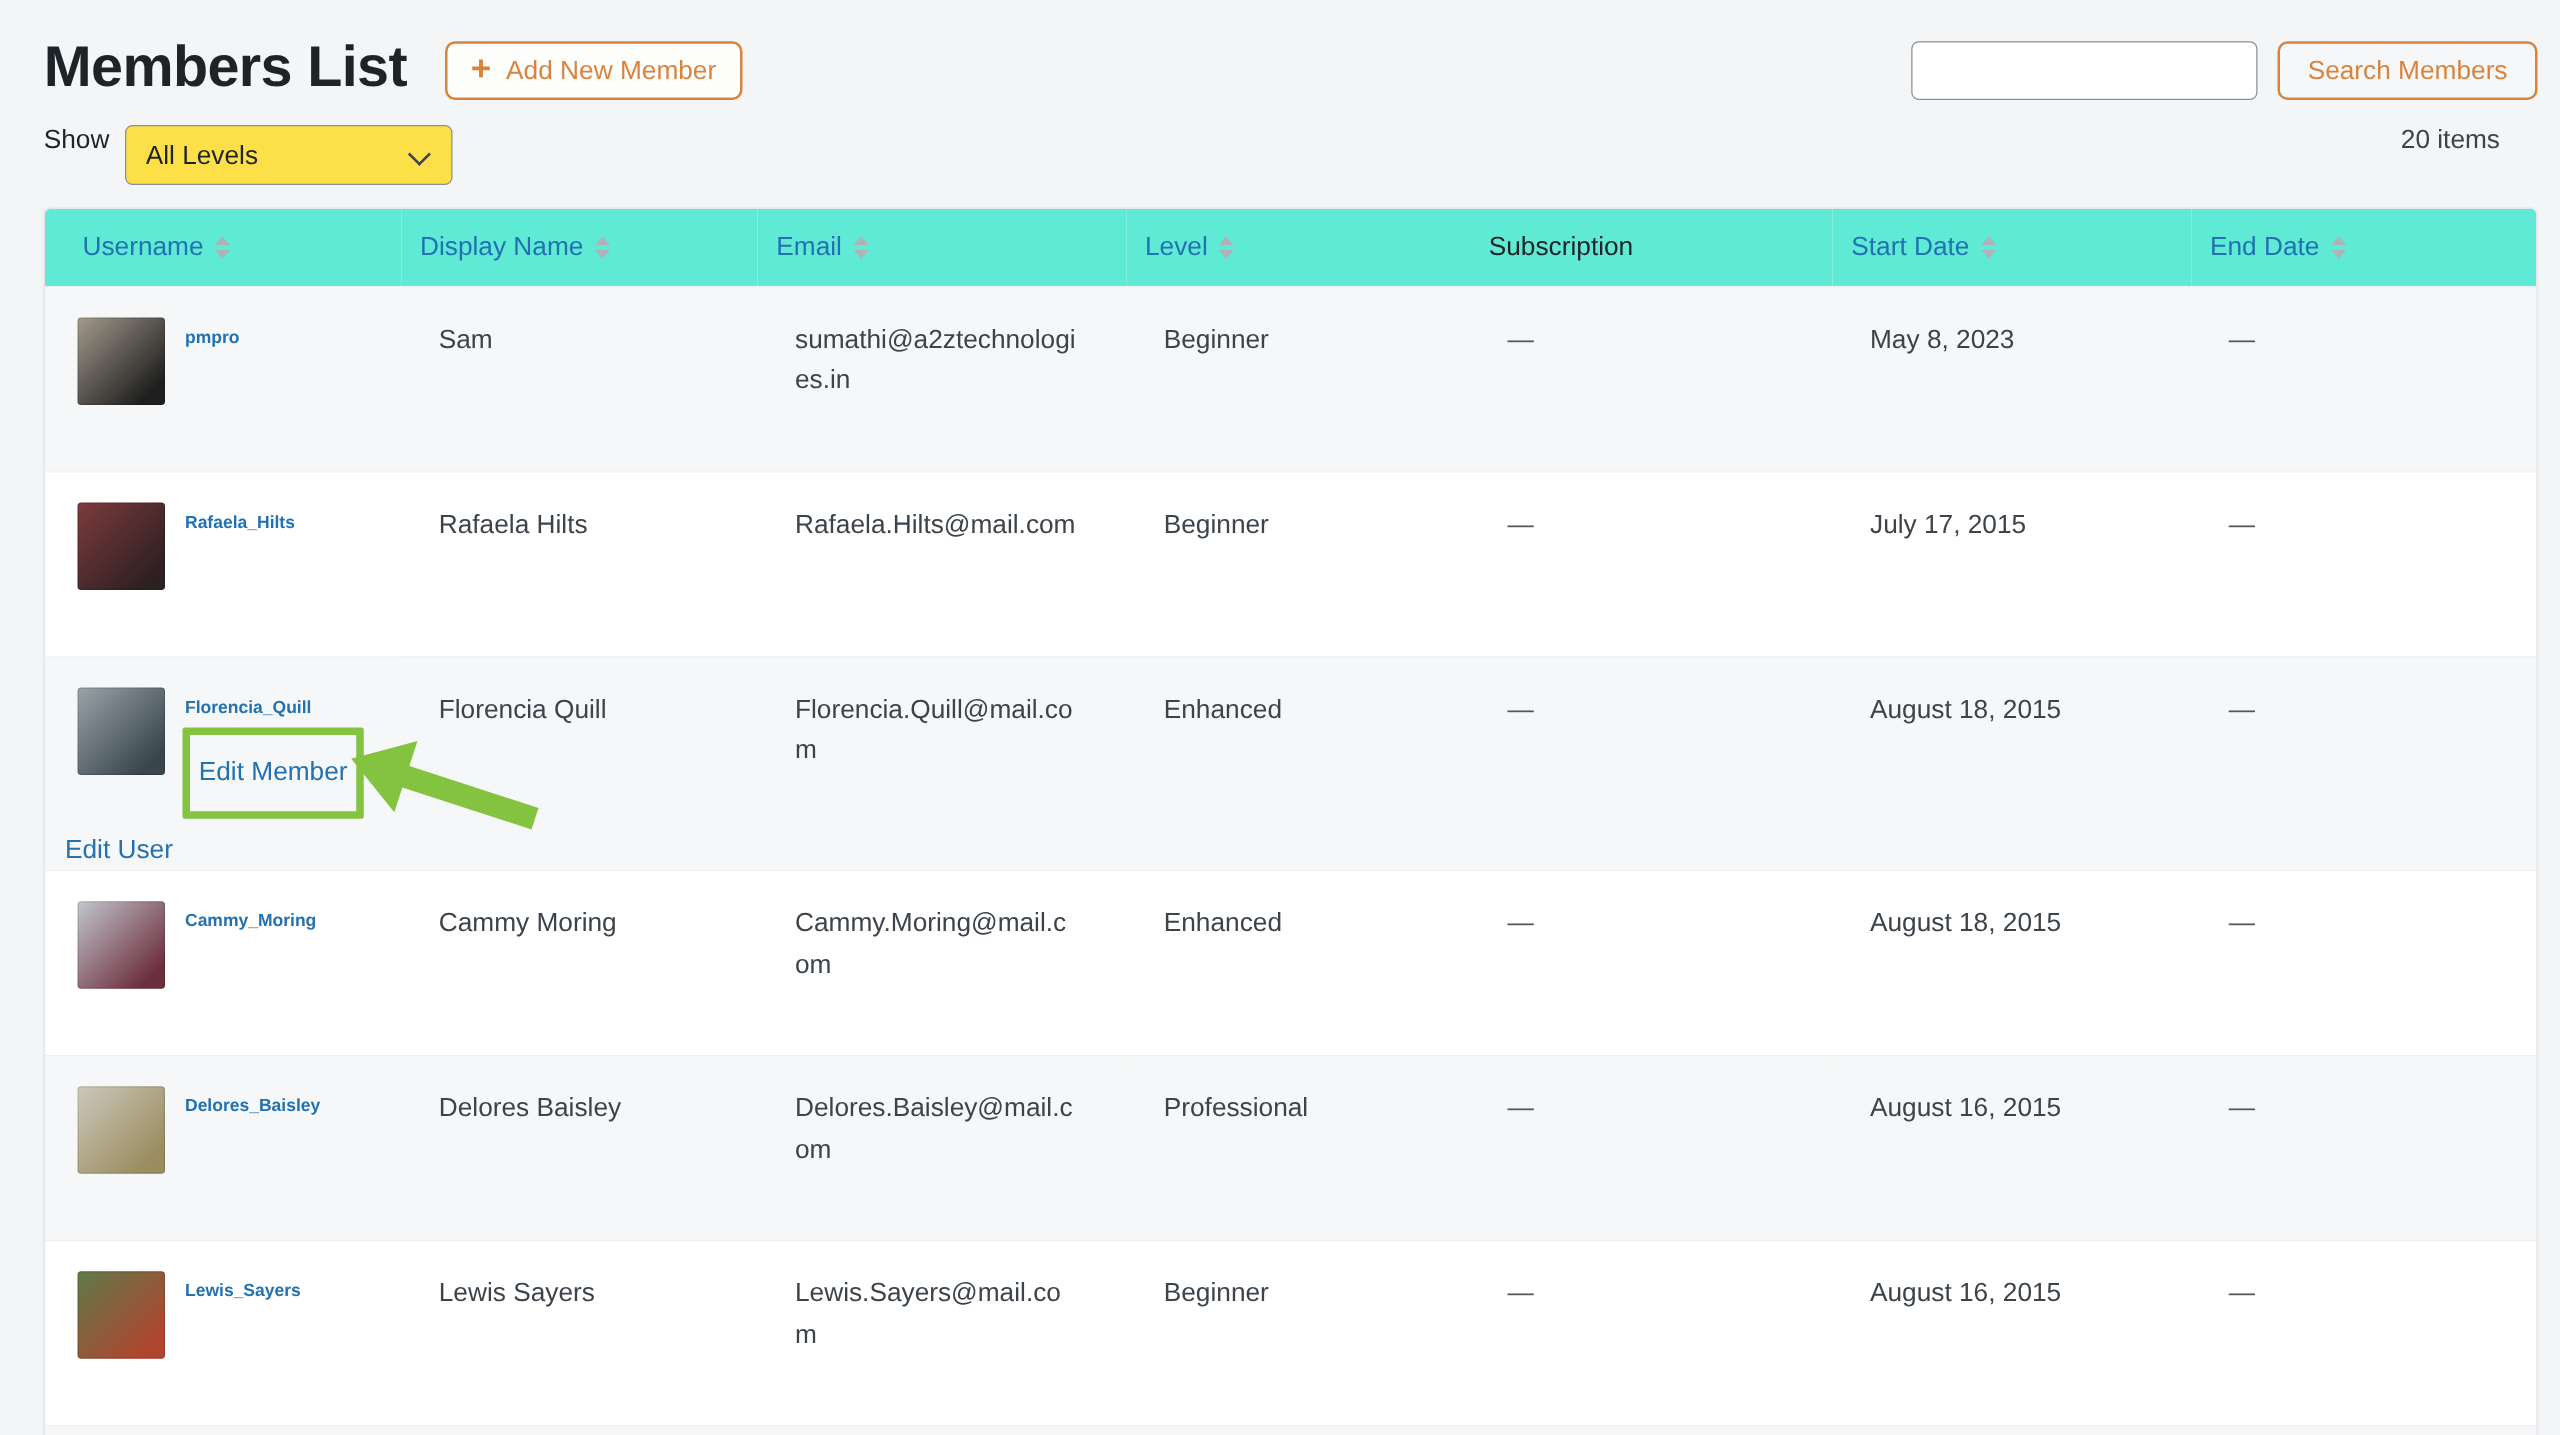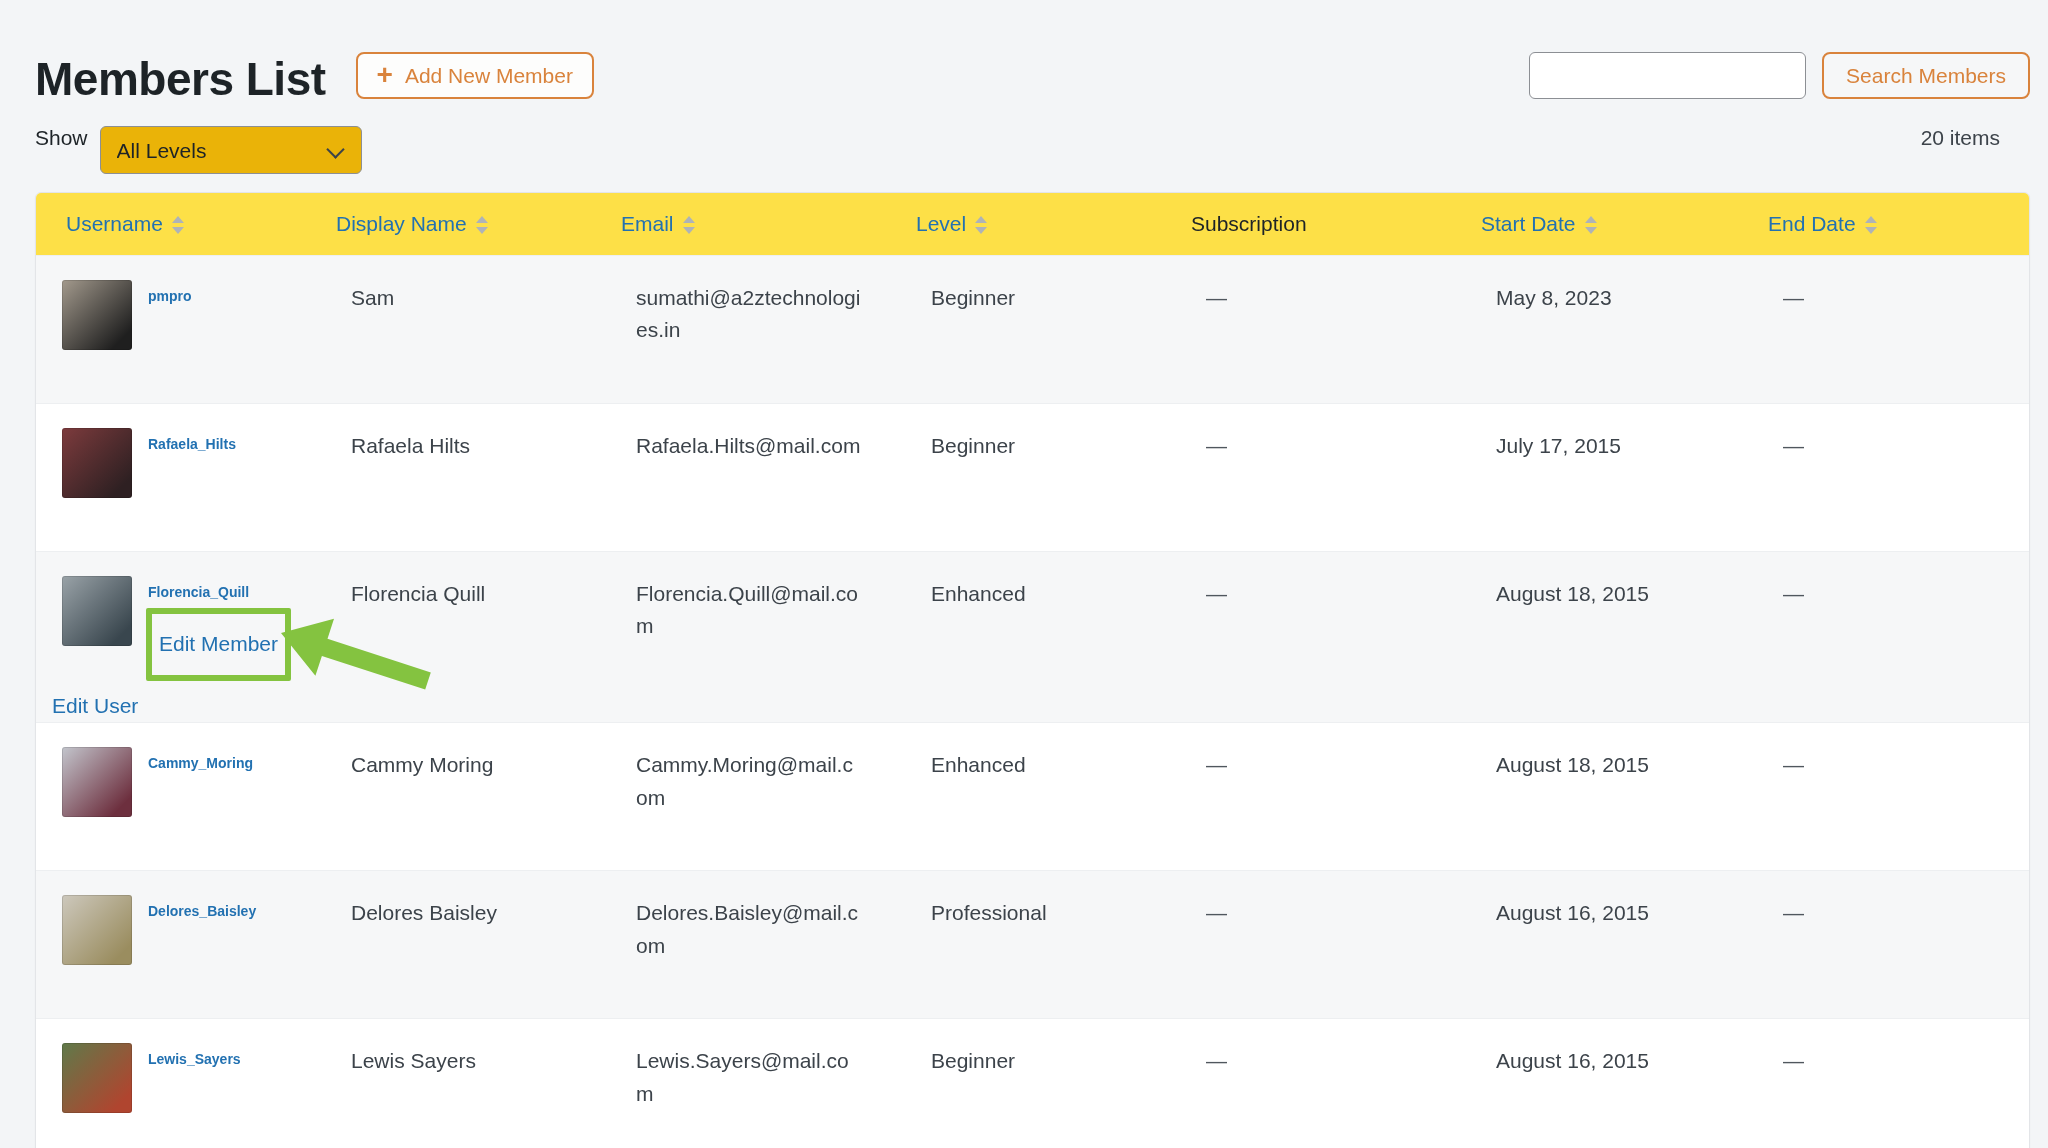--- a/index.html
+++ b/index.html
@@ -6,21 +6,21 @@
   body{
     width:2048px;height:1148px;overflow:hidden;
     background:#f3f5f7;
     font-family:"Liberation Sans", sans-serif;
     color:#3c434a;
     -webkit-font-smoothing:antialiased;
   }
   .page{box-sizing:border-box;width:2048px;height:1148px;padding:26px 18px 0 35px;}
 
   
-  .topbar{display:flex;align-items:flex-start;margin-top:26px;}
+  .topbar{display:flex;align-items:flex-end;}
   .page-title{font-size:46px;font-weight:700;color:#1d2327;margin:0 30px 0 0;letter-spacing:-0.5px;}
   .btn{
     display:inline-flex;align-items:center;gap:12px;
     border:2px solid #d9833c;border-radius:8px;
     background:#fdfdfc;color:#d9833c;
     font-family:"Liberation Sans", sans-serif;
     font-size:21px;padding:10px 19px;cursor:pointer;line-height:1.1;
   }
   .btn + .btn{margin-left:20px;}
   .plus-icon{font-size:28px;font-weight:700;line-height:18px;margin-top:-2px;}
@@ -33,41 +33,41 @@
   }
   .search-btn{margin-left:16px;padding:10px 22px;background:#f6f7f8;}
 
   
   .filterbar{display:flex;margin-top:20px;}
   .show-label{font-size:21px;color:#1d2327;margin-right:12px;}
   .select-wrap{position:relative;display:inline-block;}
   .level-select{
     -webkit-appearance:none;appearance:none;
     box-sizing:border-box;width:262px;height:48px;
-    border:1.5px solid #8c8f94;border-radius:6px;background:#eab308;
+    border:1.5px solid #8c8f94;border-radius:6px;background:#fde047;
     font-family:"Liberation Sans", sans-serif;
     font-size:21px;color:#1d2327;padding:0 50px 0 16px;outline:none;
   }
   .chevron-down{
     position:absolute;right:20px;top:17px;width:11px;height:11px;
     border-right:2.5px solid #3c434a;border-bottom:2.5px solid #3c434a;
     transform:rotate(45deg);pointer-events:none;
   }
   .items-count{font-size:21px;color:#3c434a;margin-right:30px;}
 
   
   .table-wrap{
     margin-top:18px;background:#fff;
     border:1px solid #e3e5e8;border-radius:6px 6px 0 0;
     overflow:hidden;box-shadow:0 1px 2px rgba(0,0,0,.04);
   }
   table{width:100%;border-collapse:collapse;table-layout:fixed;}
   col.c1{width:285px;} col.c2{width:285px;} col.c3{width:295px;}
   col.c4{width:275px;} col.c5{width:290px;} col.c6{width:287px;} col.c7{width:auto;}
-  thead tr{height:62px;background:#fde047;}
+  thead tr{height:62px;background:#5eead4;}
   th{
     text-align:left;font-weight:400;font-size:21px;color:#2271b1;
     padding:0 15px;vertical-align:middle;white-space:nowrap;
   }
   th:first-child{padding-left:30px;}
   th.plain{color:#1d2327;}
   .sort{display:inline-flex;flex-direction:column;gap:4px;margin-left:9px;vertical-align:middle;}
   .sort i{display:block;width:0;height:0;border-left:6px solid transparent;border-right:6px solid transparent;}
   .sort .up{border-bottom:7px solid #aeb3b8;}
   .sort .dn{border-top:7px solid #aeb3b8;}

